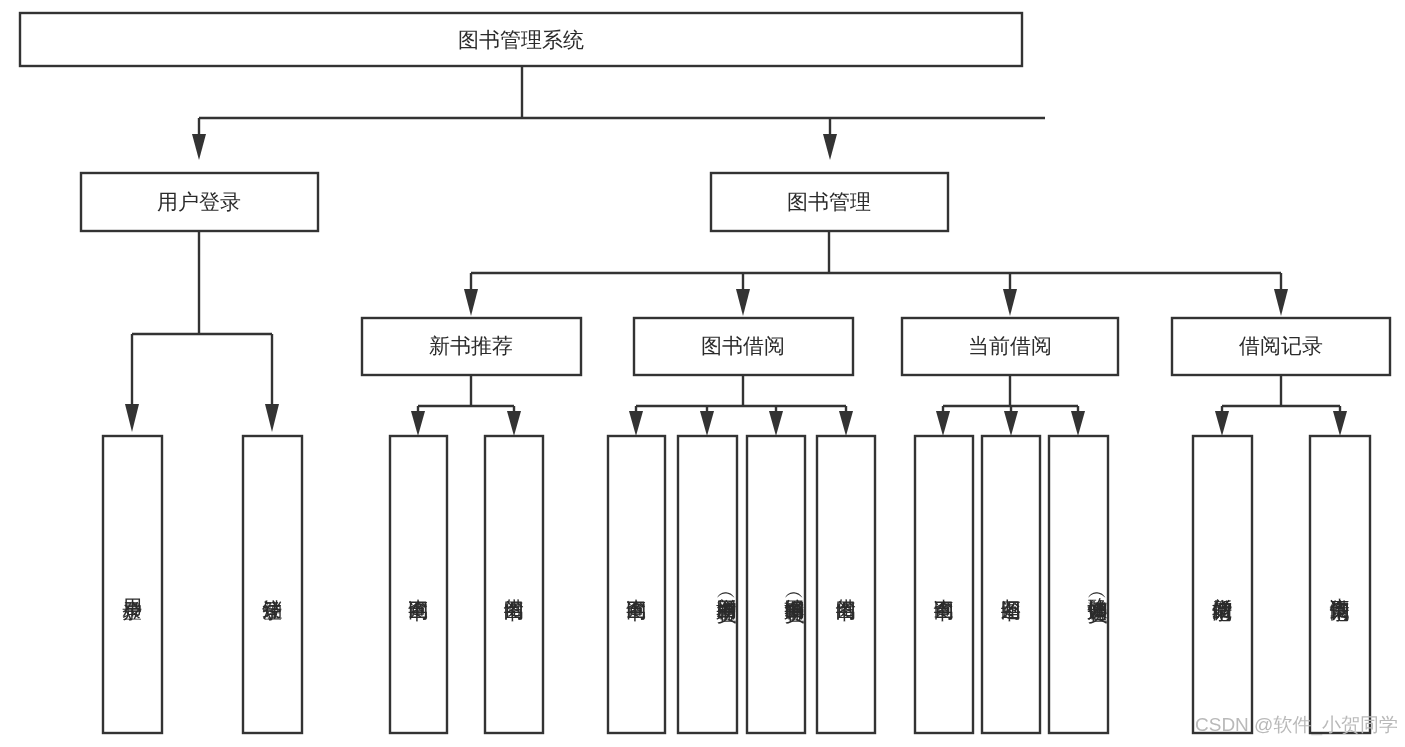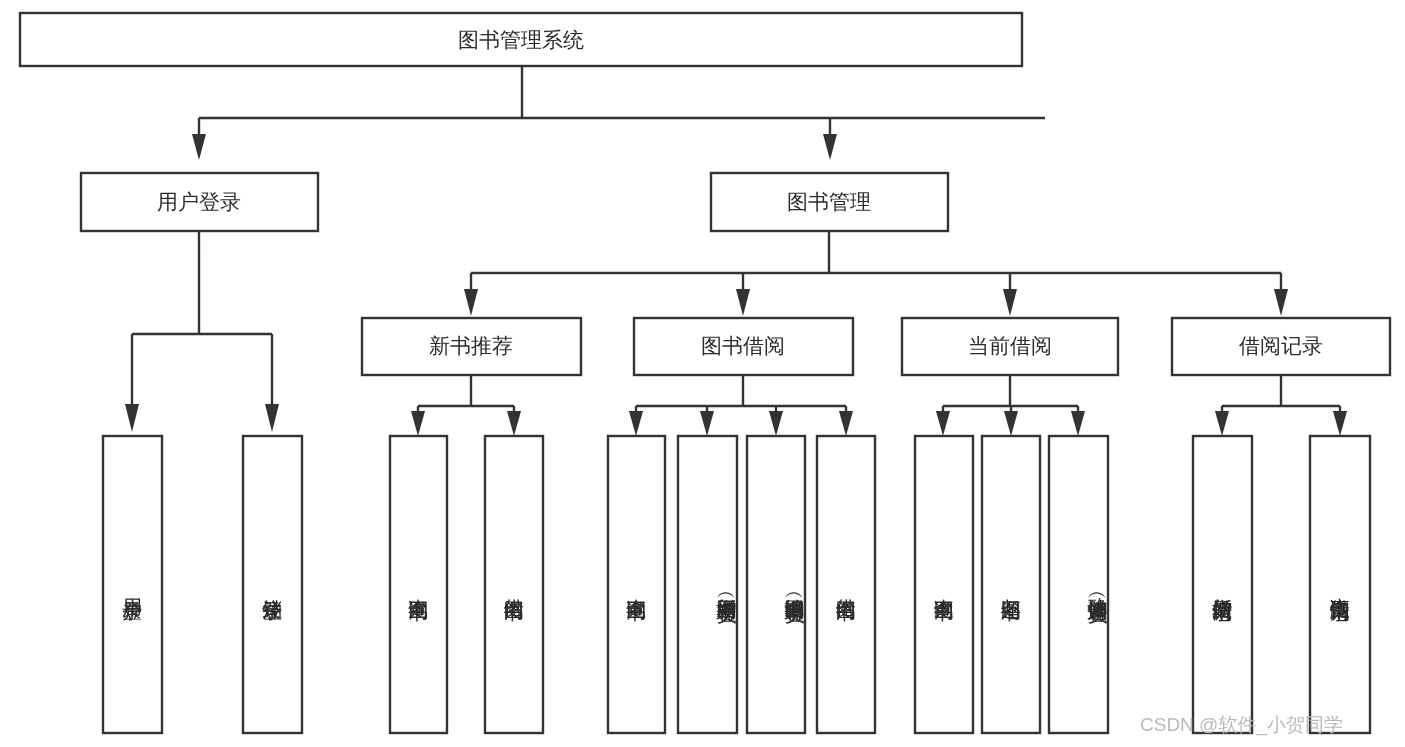--- a/index.html
+++ b/index.html
@@ -62,21 +62,21 @@
     justify-content: center;
     white-space: nowrap;
     pointer-events: none;
   }
   .watermark {
     position: absolute;
     font-family: "Liberation Sans", "DejaVu Sans", sans-serif;
     font-size: 19px;
     color: #b9b9b9;
     white-space: nowrap;
-    left: 1140px;
+    left: 1195px;
     top: 712px;
   }
 </style>
 </head>
 <body>
 
 <div id="diagram-root">
 
   <svg class="diagram-canvas" viewBox="0 0 1405 747">
 

